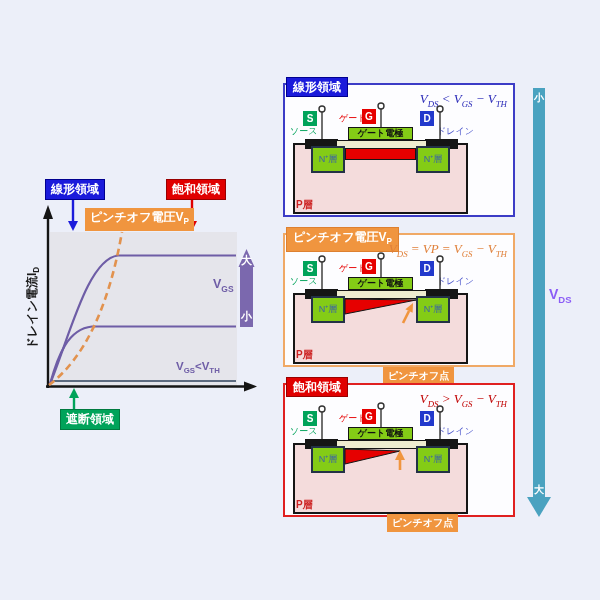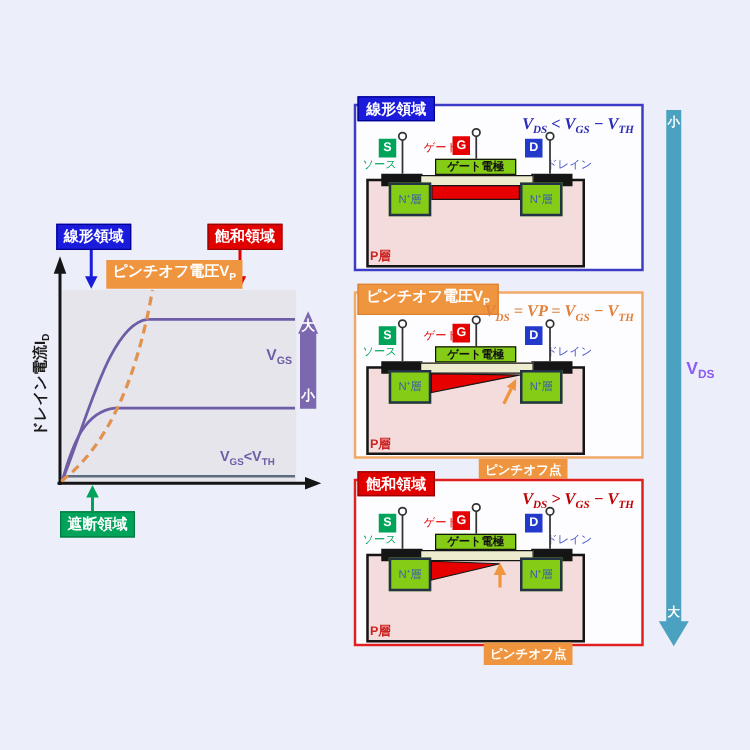--- a/index.html
+++ b/index.html
@@ -10,21 +10,21 @@
   sub { font-size:0.68em; }
 
   
   .plot-area { left:50px; top:232px; width:187px; height:154px; background:#e5e5eb; }
   .overlay { left:0; top:0; width:600px; height:600px; pointer-events:none; }
 
   .region-label { color:#fff; font-size:12px; font-weight:bold; padding:2px 5px; line-height:15px; white-space:nowrap; }
   .rl-blue   { left:45px;  top:179px; background:#1b1bdb; border:1px solid #000090; }
   .rl-red    { left:166px; top:179px; background:#e00000; border:1px solid #990000; }
   .rl-orange { left:85px;  top:208px; background:#f0953f; border:1px solid #d8категория0; border-color:#dd8030; }
-  .rl-green  { left:48px;  top:409px; background:#00a35a; border:1px solid #007a40; }
+  .rl-green  { left:60px;  top:409px; background:#00a35a; border:1px solid #007a40; }
 
   .axis-label { font-size:12px; font-weight:bold; color:#1a1a1a; white-space:nowrap; }
   .y-axis-label { left:24px; top:390px; width:164px; text-align:center; transform:rotate(-90deg); transform-origin:0 0; }
   .x-axis-label { left:86px; top:389px; width:130px; text-align:center; }
 
   .vgs-note  { left:213px; top:277px; color:#6e5da6; font-size:12.5px; font-weight:bold; }
   .vth-note  { left:176px; top:360px; color:#6e5da6; font-size:11.5px; font-weight:bold; }
   .arrow-cap { width:13px; text-align:center; color:#fff; font-size:11px; font-weight:bold; }
   .p-big   { left:240px; top:253px; }
   .p-small { left:240px; top:309px; }
@@ -40,21 +40,21 @@
   .panel-linear  { top:83px;  border-color:#3c3cc6; }
   .panel-pinch   { top:233px; border-color:#f0a966; }
   .panel-sat     { top:383px; border-color:#e02020; }
   .panel > * { position:absolute; }
 
   .panel-title { left:1px; top:-8px; color:#fff; font-size:12px; font-weight:bold; padding:2px 6px; white-space:nowrap; line-height:14px; }
   .pt-blue   { background:#1b1bdb; border:1px solid #000090; }
   .pt-orange { background:#f0953f; border:1px solid #dd8030; }
   .pt-red    { background:#e00000; border:1px solid #990000; }
 
-  .panel-formula { right:6px; top:6px; font-family:"Liberation Serif", serif; font-style:italic; font-weight:bold; font-size:13px; white-space:nowrap; }
+  .panel-formula { right:6px; top:6px; font-family:"Liberation Serif", serif; font-style:italic; font-weight:normal; font-size:13px; white-space:nowrap; }
   .pf-blue { color:#2a2ab8; } .pf-orange { color:#e0803a; } .pf-red { color:#c00000; }
 
   .substrate { left:8px; top:58px; width:175px; height:71px; background:#f4dcdc; border:2px solid #151515; }
   .contact { top:54px; width:33px; height:10px; background:#151515; }
   .c-left { left:20px; } .c-right { left:140px; }
   .oxide { left:51px; top:55px; width:91px; height:9px; background:#eeeccf; border:1px solid #151515; }
   .gate-el { left:63px; top:42px; width:65px; height:13px; background:#84cc16; border:1px solid #151515;
              font-size:9px; font-weight:bold; color:#111; text-align:center; line-height:11px; white-space:nowrap; overflow:hidden; }
   .nplus { top:61px; width:34px; height:27px; background:#84cc16; border:2px solid #233246; color:#3b62a8;
            font-size:9px; text-align:center; line-height:23px; white-space:nowrap; overflow:hidden; }

